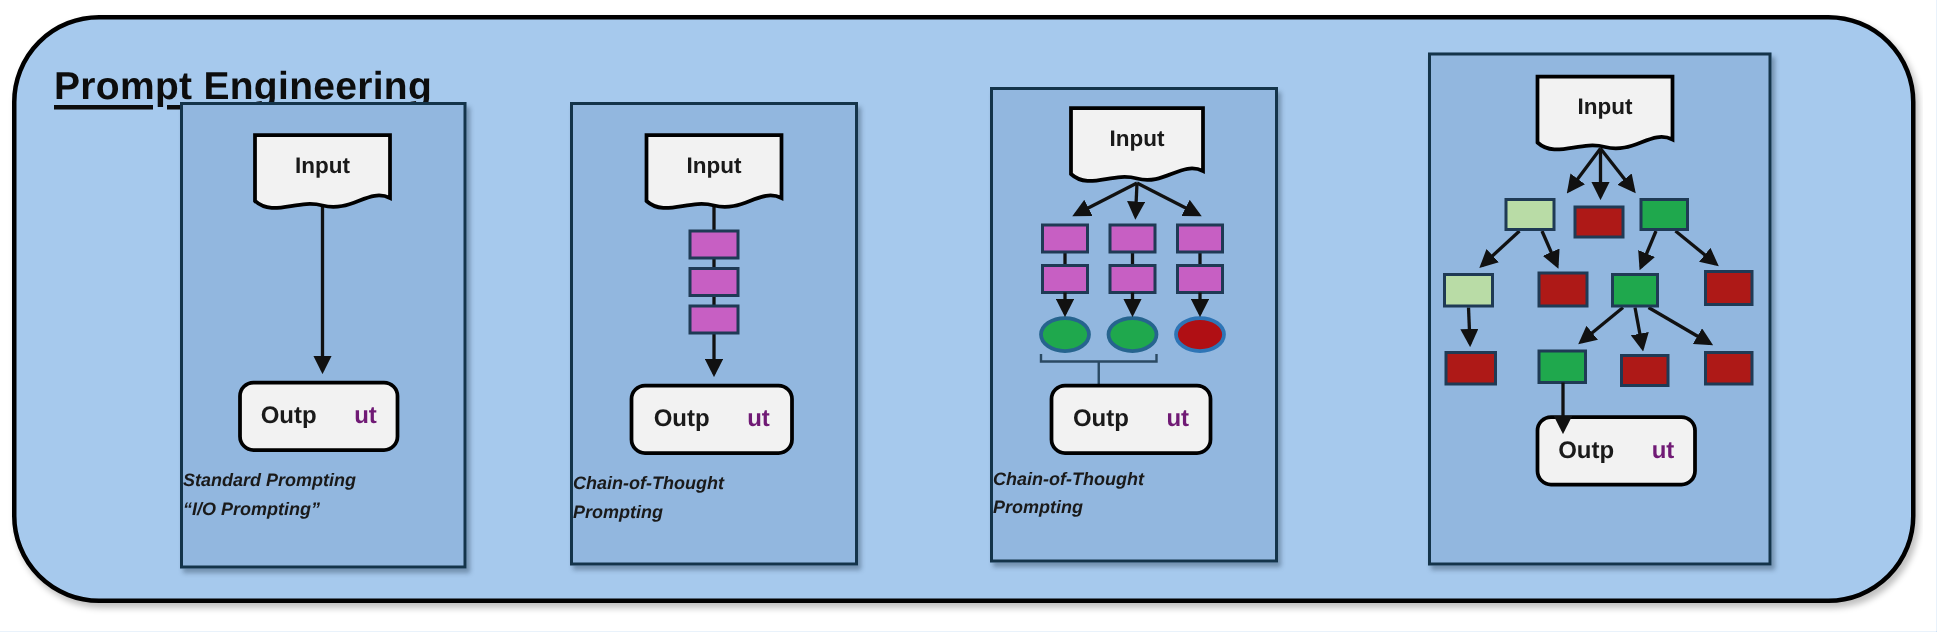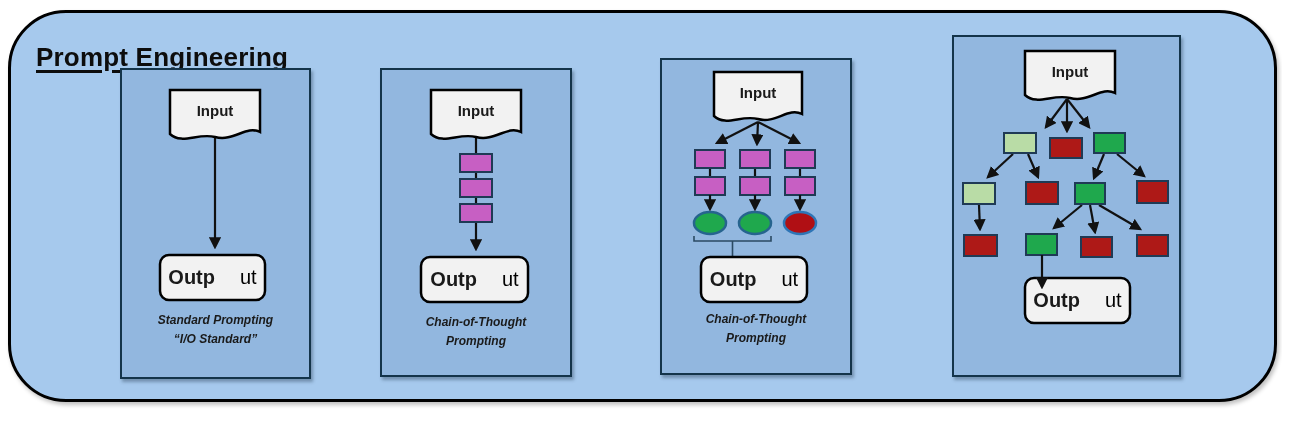--- a/index.html
+++ b/index.html
@@ -20,24 +20,24 @@
   }
   .panel{
     position:absolute;background:#92b7df;border:2.5px solid #14344a;
     box-shadow:2px 3px 3px rgba(20,40,60,.35);
   }
   .panel svg{position:absolute;left:0;top:0;}
   .lbl{
     position:absolute;display:flex;align-items:center;justify-content:center;
     color:#1a1a1a;font-size:15px;font-weight:bold;pointer-events:none;
   }
-  .lbl.out{font-size:20px;}
-  .lbl.out .rest{font-weight:normal;color:#000000;padding-left:25px;}
+  .lbl.out{font-size:16px;}
+  .lbl.out .rest{font-weight:bold;color:#701a75;padding-left:25px;}
   .caption{
-    position:absolute;left:0;width:100%;text-align:center;
+    position:absolute;left:0;width:100%;text-align:left;
     font-size:12px;font-weight:bold;font-style:italic;color:#1a1a1a;line-height:1.6;
   }
   .shape{fill:#f2f2f2;stroke:#000;stroke-width:2.5;}
   .node{stroke:#1f3a55;stroke-width:2;}
   .arrow{stroke:#111;stroke-width:2.2;fill:none;}
   .conn{stroke:#111;stroke-width:2.2;}
   .brace{stroke:#2b4a63;stroke-width:1.6;fill:none;}
   marker path{fill:#111;}
 </style>
 </head>
@@ -58,21 +58,21 @@
       <path class="shape" d="M48,20 H138 V62 C124,55 112,72 93,67 C76,62.5 60,75 48,64 Z"></path>
       <rect class="shape" x="38" y="185" width="105" height="45" rx="9"></rect>
     </svg>
     <div class="lbl" style="left:48px;top:20px;width:90px;height:40px">Input</div>
     <div class="lbl out" style="left:38px;top:185px;width:105px;height:45px">
       <span class="bold">Outp</span>
         <span class="rest">ut</span>
     </div>
     <div class="caption" style="top:241px">
       <div>Standard Prompting</div>
-      <div>“I/O Standard”</div>
+      <div>“I/O Prompting”</div>
     </div>
   </div>
 
   <div class="panel" style="left:380px;top:68px;width:188px;height:305px">
     <svg width="188" height="305" viewBox="0 0 188 305">
       <defs>
         <marker id="ah-b" viewBox="0 0 10 10" refX="8" refY="5" markerWidth="5.5" markerHeight="5.5" orient="auto-start-reverse">
           <path d="M0,0 L10,5 L0,10 z"></path>
         </marker>
       </defs>

